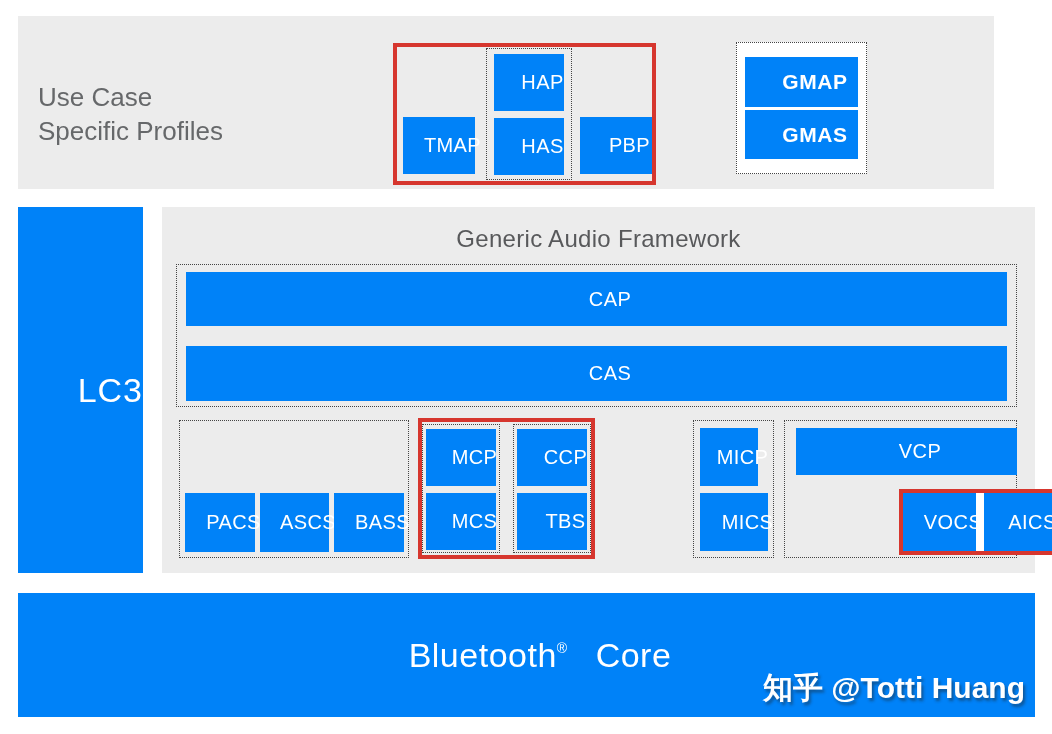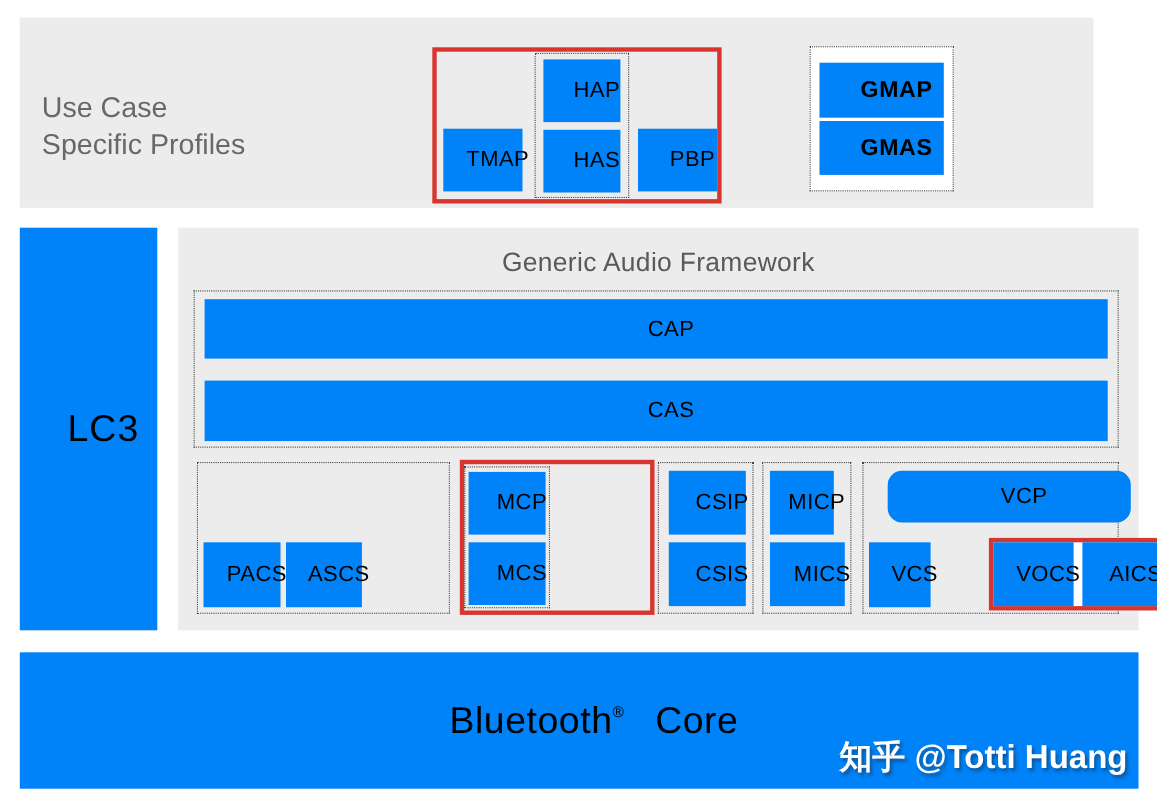--- a/index.html
+++ b/index.html
@@ -9,21 +9,21 @@
     width: 1052px;
     height: 734px;
     background: #ffffff;
     font-family: "Liberation Sans", sans-serif;
     overflow: hidden;
   }
   .abs { position: absolute; }
   .band { background: #ececec; }
   .bluebox {
     background: #0082f8;
-    color: #000000;
+    color: #ffffff;
     display: flex;
     align-items: center;
     justify-content: center;
     text-align: center;
     padding-left: 27px;
   }
   .lbl { font-size: 20px; letter-spacing: 0.4px; font-weight: 500; }
   .lblb { font-size: 21px; letter-spacing: 0.6px; font-weight: bold; }
   .dotted { border: 1px dotted #444444; }
   .redborder { border: 4px solid #d6362e; }
@@ -33,21 +33,21 @@
     color: #66686a;
     font-weight: 500;
   }
   .paneltitle {
     font-size: 24px;
     color: #58595b;
     text-align: center;
     font-weight: 500;
     letter-spacing: 0.3px;
   }
-  .lc3text { font-size: 34px; letter-spacing: 1px; font-weight: 500; }
+  .lc3text { font-size: 34px; letter-spacing: 1px; font-weight: 500; justify-content: flex-end; }
   .coretext { font-size: 34px; letter-spacing: 0.5px; font-weight: 500; }
   .coretext sup { font-size: 14px; vertical-align: 14px; }
   .core-suffix { margin-left: 28px; }
   .watermark {
     font-size: 30px;
     font-weight: bold;
     color: #ffffff;
     text-shadow: 2px 3px 3px rgba(30,30,30,0.45);
     white-space: nowrap;
   }
@@ -111,57 +111,57 @@
 
     <div class="abs paneltitle" style="left:0; top:18px; width:100%;">Generic Audio Framework</div>
 
     <div class="abs dotted" style="left:17px; top:213px; width:230px; height:138px;">
       <div class="abs bluebox lbl" style="left:5px; top:72px; width:70px; height:59px;">
         <span>PACS</span>
       </div>
       <div class="abs bluebox lbl" style="left:80px; top:72px; width:69px; height:59px;">
         <span>ASCS</span>
       </div>
+      <div class="abs bluebox lbl" style="left:154px; top:72px; width:70px; height:59px;">
+        <span>BASS</span>
+      </div>
     </div>
 
     <div class="abs redborder" style="left:256px; top:211px; width:177px; height:141px;">
       <div class="abs dotted" style="left:0px; top:2px; width:78px; height:129px;">
         <div class="abs bluebox lbl" style="left:3px; top:4px; width:70px; height:57px;">
           <span>MCP</span>
         </div>
         <div class="abs bluebox lbl" style="left:3px; top:68px; width:70px; height:57px;">
           <span>MCS</span>
         </div>
       </div>
+      <div class="abs dotted" style="left:91px; top:2px; width:78px; height:129px;">
+        <div class="abs bluebox lbl" style="left:3px; top:4px; width:70px; height:57px;">
+          <span>CCP</span>
+        </div>
+        <div class="abs bluebox lbl" style="left:3px; top:68px; width:70px; height:57px;">
+          <span>TBS</span>
+        </div>
+      </div>
     </div>
 
-    <div class="abs dotted" style="left:436px; top:213px; width:87px; height:138px;">
-      <div class="abs bluebox lbl" style="left:9px; top:7px; width:70px; height:58px;">
-        <span>CSIP</span>
-      </div>
-      <div class="abs bluebox lbl" style="left:9px; top:72px; width:70px; height:58px;">
-        <span>CSIS</span>
-      </div>
-    </div>
 
     <div class="abs dotted" style="left:531px; top:213px; width:81px; height:138px;">
       <div class="abs bluebox lbl" style="left:6px; top:7px; width:58px; height:58px;">
         <span>MICP</span>
       </div>
       <div class="abs bluebox lbl" style="left:6px; top:72px; width:68px; height:58px;">
         <span>MICS</span>
       </div>
     </div>
 
     <div class="abs dotted" style="left:622px; top:213px; width:233px; height:138px;">
-      <div class="abs bluebox lbl" style="left:22px; top:7px; width:221px; height:47px;border-radius:13px;">
+      <div class="abs bluebox lbl" style="left:11px; top:7px; width:221px; height:47px;">
         <span>VCP</span>
-      </div>
-      <div class="abs bluebox lbl" style="left:5px; top:72px; width:56px; height:59px;">
-        <span>VCS</span>
       </div>
       <div class="abs redborder" style="left:67px; top:68px; width:159px; height:66px; background:#ffffff;margin-left:47px;">
         <div class="abs bluebox lbl" style="left:0px; top:0px; width:73px; height:58px;">
           <span>VOCS</span>
         </div>
         <div class="abs bluebox lbl" style="left:81px; top:0px; width:70px; height:58px;">
           <span>AICS</span>
         </div>
       </div>
     </div>

